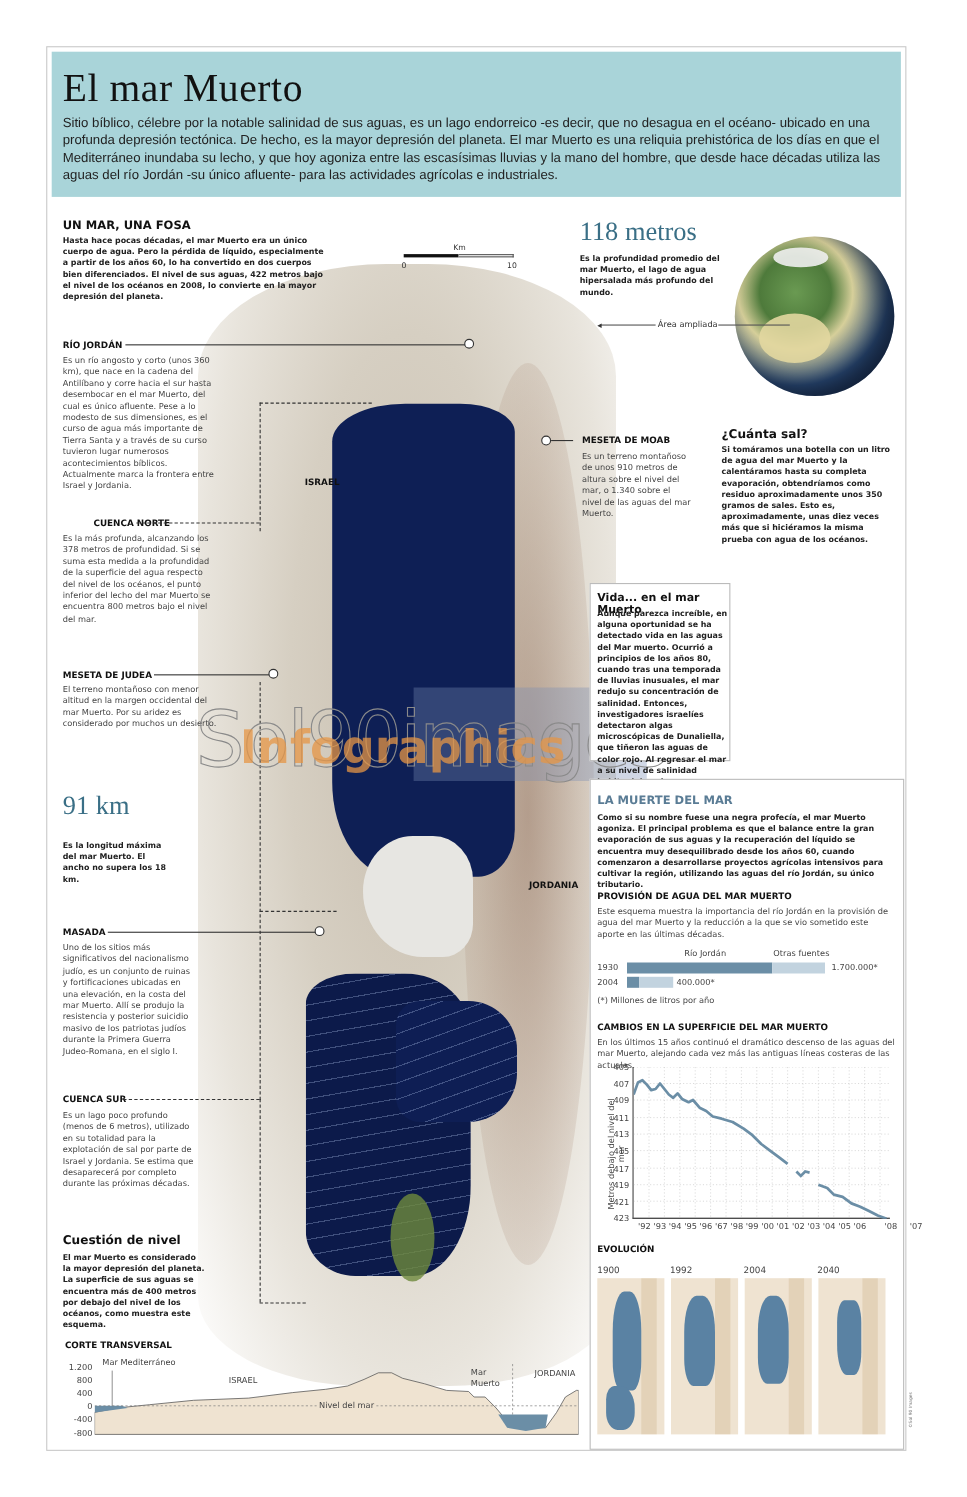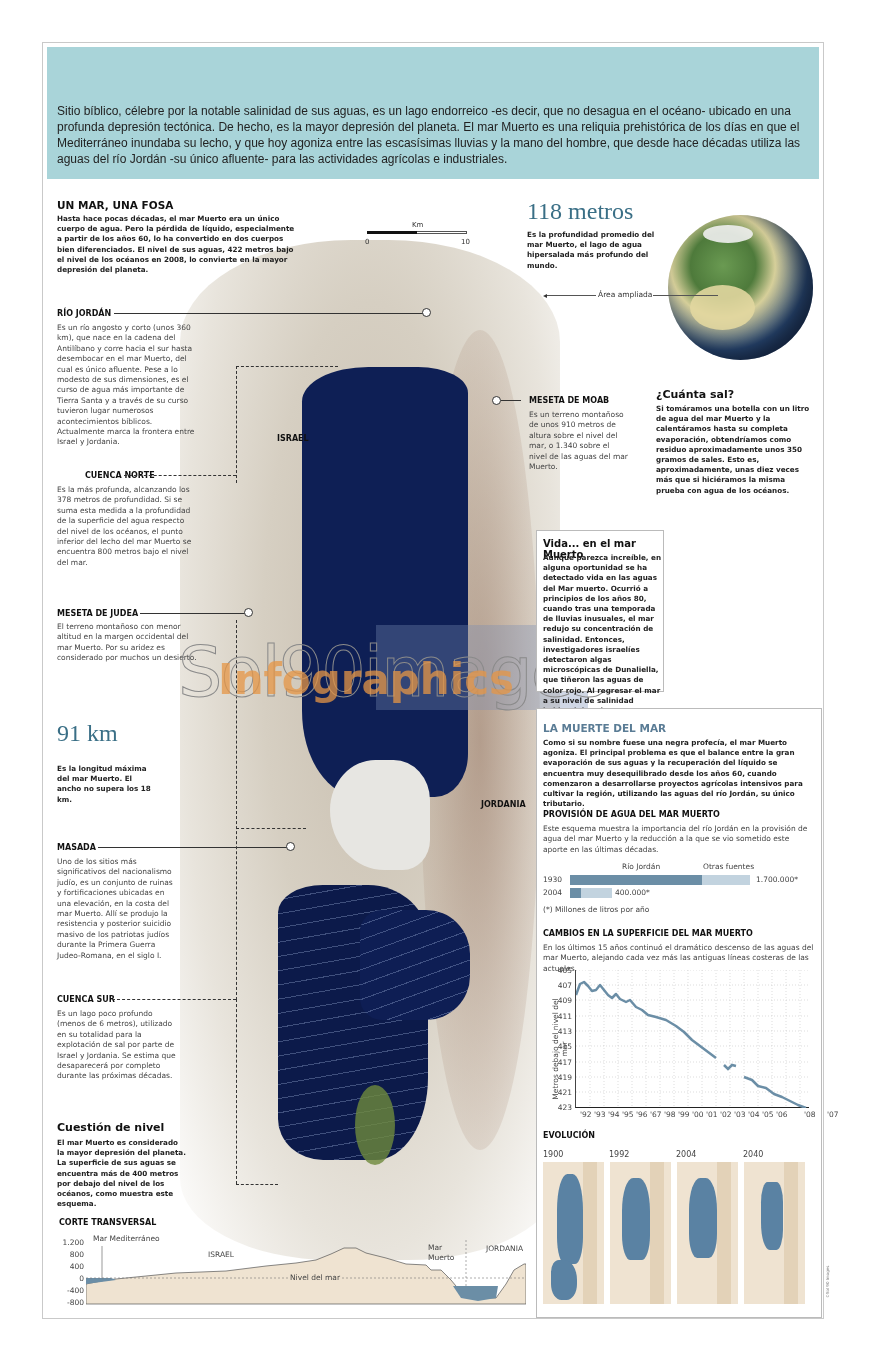--- a/index.html
+++ b/index.html
@@ -71,20 +71,21 @@
   .cs-label { position: absolute; font-family: "DejaVu Sans", sans-serif; font-size: 7.5px; color: #444; }
   .cs-tick { position: absolute; left: 52px; width: 32px; text-align: right; font-family: "DejaVu Sans", sans-serif; font-size: 7.5px; color: #444; }
   .copyright { position: absolute; left: 825px; top: 1298px; transform: rotate(-90deg); transform-origin: left top; font-family: "DejaVu Sans", sans-serif; font-size: 4px; color: #777; }
 </style>
 </head>
 <body>
 
 <div class="frame"></div>
 
 <div class="header">
+  <div class="title">El mar Muerto</div>
   <div class="intro">Sitio bíblico, célebre por la notable salinidad de sus aguas, es un lago endorreico -es decir, que no desagua en el océano- ubicado en una profunda depresión tectónica. De hecho, es la mayor depresión del planeta. El mar Muerto es una reliquia prehistórica de los días en que el Mediterráneo inundaba su lecho, y que hoy agoniza entre las escasísimas lluvias y la mano del hombre, que desde hace décadas utiliza las aguas del río Jordán -su único afluente- para las actividades agrícolas e industriales.</div>
 </div>
 
 <div class="sat-land"></div>
 <div class="sat-land2"></div>
 <div class="sea-north"></div>
 <div class="peninsula"></div>
 <div class="sea-south"></div>
 <div class="sea-south2"></div>
 <div class="green1"></div>

